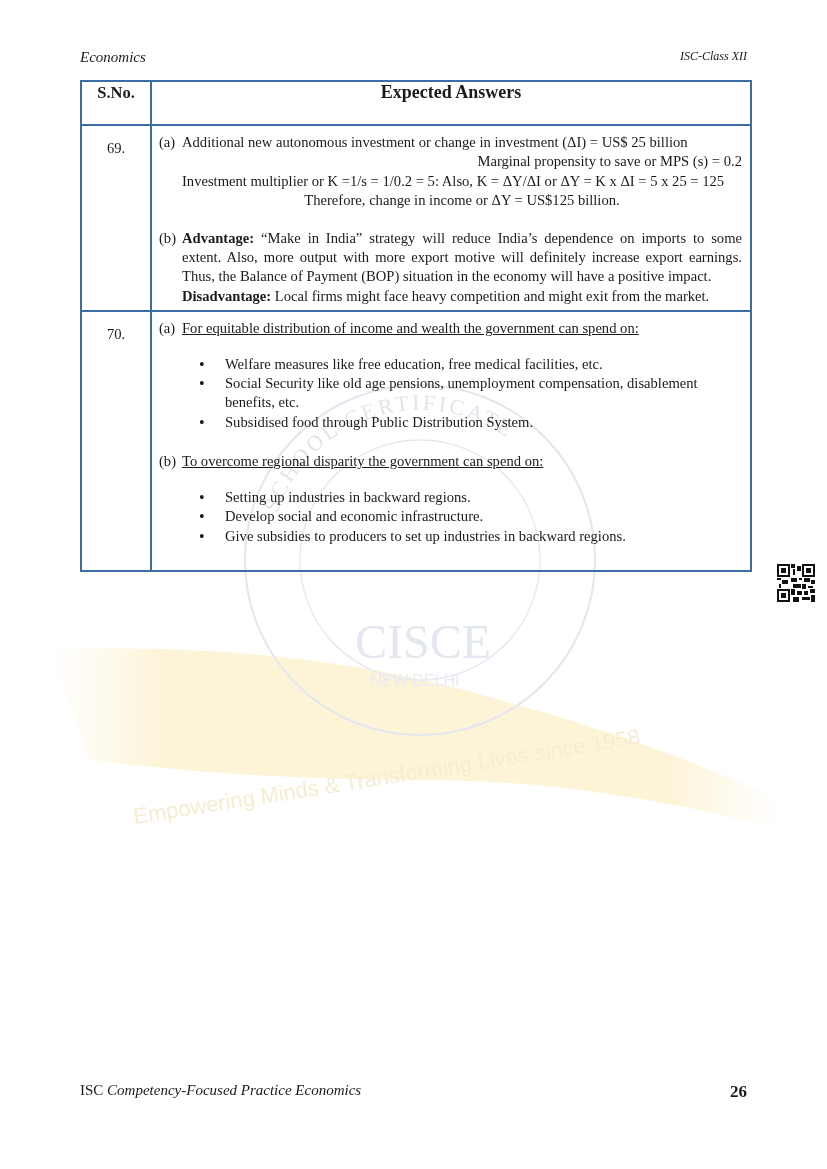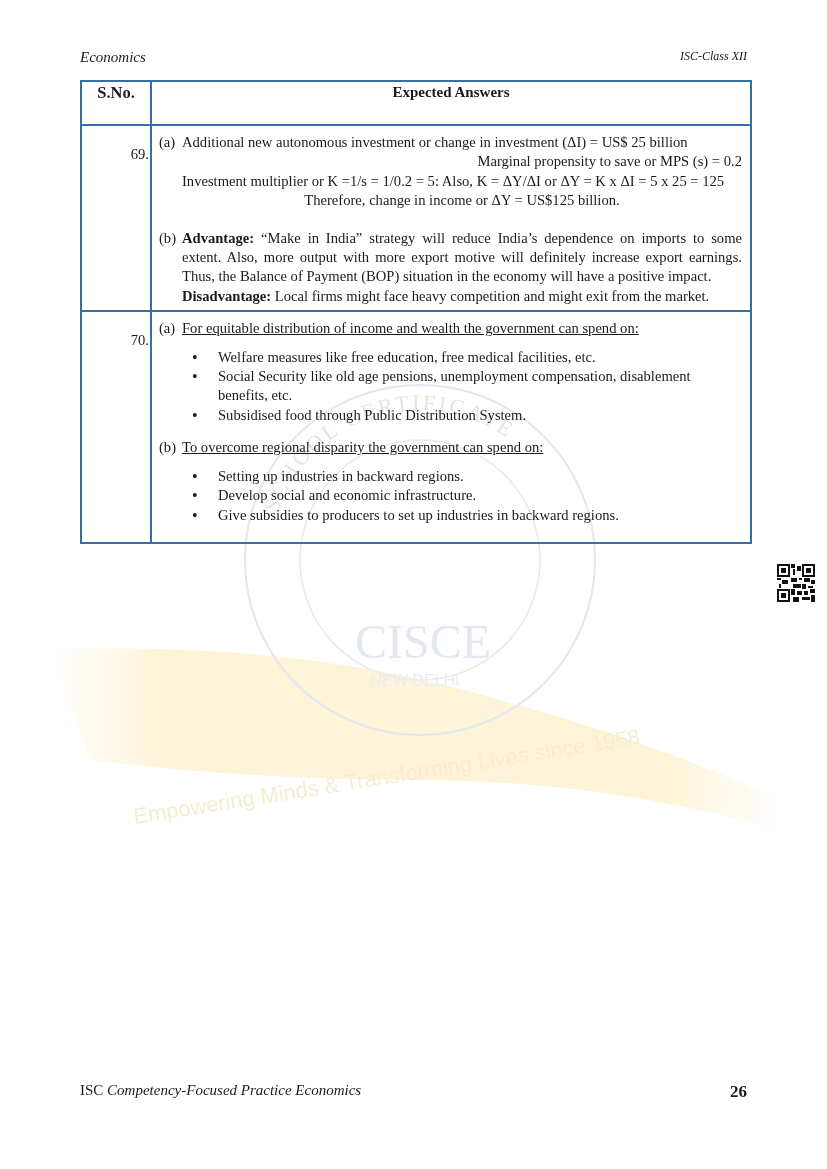--- a/index.html
+++ b/index.html
@@ -7,30 +7,30 @@
          font-family: "Liberation Serif", "DejaVu Serif", serif; color: #1a1a1a; }
   .hdr-left { position: absolute; left: 80px; top: 49px; font-style: italic; font-size: 15px; }
   .hdr-right { position: absolute; right: 80px; top: 49px; font-style: italic; font-size: 12px; }
 
   .watermark { position: absolute; left: 0; top: 0; width: 827px; height: 1169px; pointer-events: none; z-index: 0; }
 
   table.answers { position: absolute; left: 80px; top: 80px; width: 672px; border-collapse: collapse;
                   z-index: 1; font-size: 14.6px; line-height: 19.4px; border-radius: 9px; }
   table.answers td, table.answers th { border: 2px solid #3a6ea5; vertical-align: top; }
   th.sno-h { width: 66px; height: 40px; font-weight: bold; font-size: 16.5px; text-align: center; vertical-align: middle; }
-  th.ans-h { height: 40px; font-weight: bold; font-size: 15px; text-align: center; vertical-align: middle; }
-  td.sno { text-align: right; padding-top: 19px; }
+  th.ans-h { height: 40px; font-weight: bold; font-size: 18px; text-align: center; vertical-align: middle; }
+  td.sno { text-align: center; padding-top: 13px; }
   td.ans { padding: 7px 8px 4px 7px; text-align: justify; }
   .part { position: relative; padding-left: 23px; }
   .part .lbl { position: absolute; left: 0; top: 0; }
   .gap { height: 18px; }
   .gap-s { height: 4px; }
   .u { text-decoration: underline; }
   b { font-weight: bold; margin-top: 36px; }
-  ul { margin: 9px; padding-left: 50px; list-style: none; }
+  ul { margin: 16px; padding-left: 50px; list-style: none; }
   ul li { position: relative; }
   ul li::before { content: "\2022"; position: absolute; left: -26px; top: 0; font-size: 16px; }
 
   .qr { position: absolute; left: 777px; top: 564px; width: 38px; height: 38px; z-index: 1; }
 
   .ftr-left { position: absolute; left: 80px; top: 1082px; font-size: 15px; }
   .ftr-left .it { font-style: italic; }
   .ftr-right { position: absolute; right: 80px; top: 1082px; font-size: 17px; font-weight: bold; text-align: center; }
 </style>
 </head>

